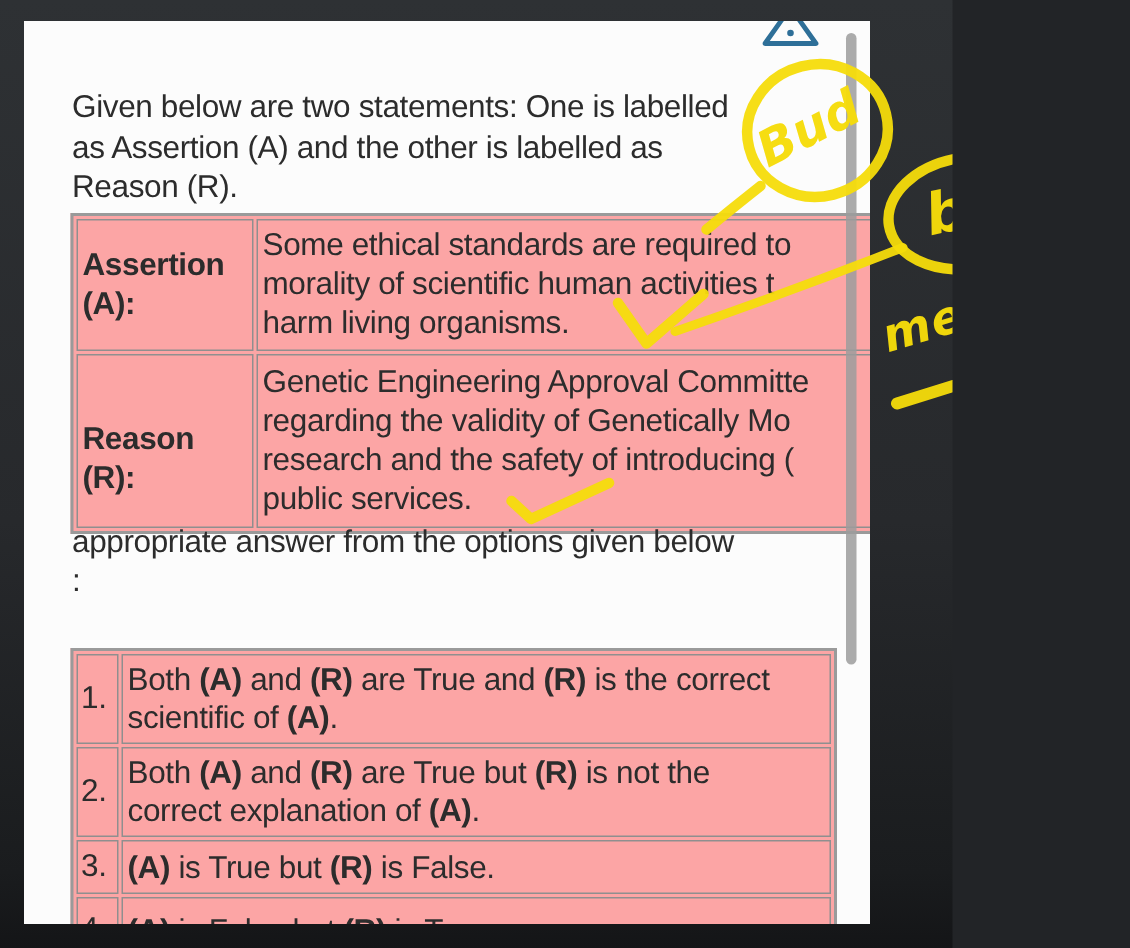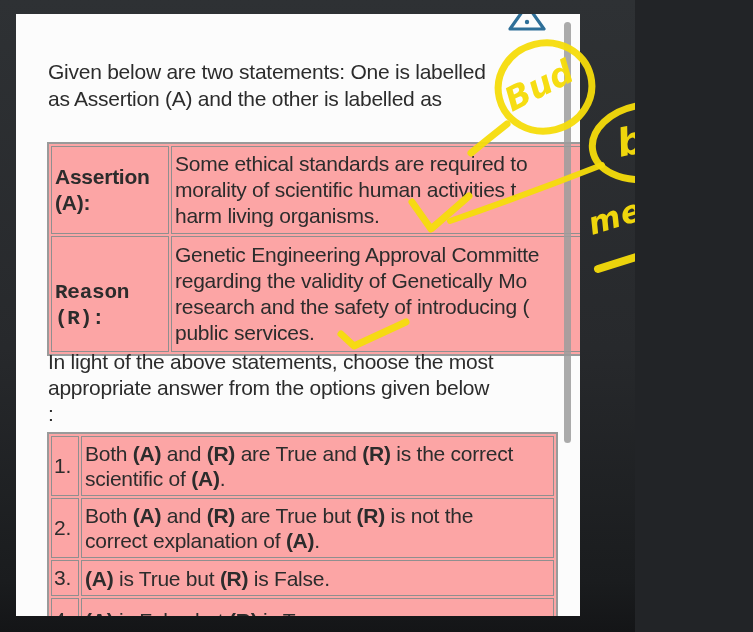--- a/index.html
+++ b/index.html
@@ -26,21 +26,21 @@
   table{border-collapse:separate;border-spacing:2px;background:#fca5a5;
         border:2px solid #9a9a9a;table-layout:fixed;}
   td{border:1.5px solid #8f8f8f;vertical-align:middle;padding:1px 3px;}
 
   .stmt{position:absolute;left:31px;top:128px;width:620px;}
   .stmt td.label{width:110px;font-weight:bold;vertical-align:middle;}
   .stmt td.cellbody{overflow:visible;}
   .stmt .line{line-height:26px;}
   .stmt tr.rowA td{height:84px;}
   .stmt tr.rowR td{height:112px;}
-  .stmt .shift{margin-top:24px;font-family:Liberation Mono, monospace;}
+  .stmt .shift{margin-top:24px;}
 
   .opts{position:absolute;left:31px;top:418px;width:511px;}
   .opts td.num{width:22px;padding:1px 2px;}
   .opts td.obody{overflow:hidden;}
   .opts .line{line-height:25px;}
   .opts tr.tall td{height:56px;}
   .opts tr.short td{height:32px;}
   .opts tr.last td{height:40px;}
 
   .scrollbar{
@@ -63,20 +63,21 @@
   <div class="panel">
 
     <svg class="warn" width="42" height="28" viewBox="0 0 42 28">
       <polygon points="4,25 21,1 38,25" fill="none" stroke="#2E6F98" stroke-width="3.2" stroke-linejoin="round"></polygon>
       <circle cx="21" cy="18" r="2.2" fill="#2E6F98"></circle>
     </svg>
 
     <div class="intro">
       <div class="line">Given below are two statements: One is labelled</div>
       <div class="line">as Assertion (A) and the other is labelled as</div>
+      <div class="line">Reason (R).</div>
     </div>
 
     <table class="stmt">
       <tbody>
           <tr class="rowA">
         <td class="label">
           <div class="line">Assertion</div>
           <div class="line">(A):</div>
         </td>
         <td class="cellbody">
@@ -96,21 +97,20 @@
           <div class="line">Genetic Engineering Approval Committe</div>
           <div class="line">regarding the validity of Genetically Mo</div>
           <div class="line">research and the safety of introducing (</div>
           <div class="line">public services.</div>
         </td>
       </tr>
     </tbody>
       </table>
 
     <div class="mid">
-      <div class="line">In light of the above statements, choose the most</div>
       <div class="line">appropriate answer from the options given below</div>
       <div class="line">:</div>
     </div>
 
     <table class="opts">
       <tbody>
           <tr class="tall">
         <td class="num">1.</td>
         <td class="obody">
           <div class="line"><span>Both </span><b>(A)</b><span> and </span><b>(R)</b><span> are True and </span><b>(R)</b><span> is the correct</span></div>

